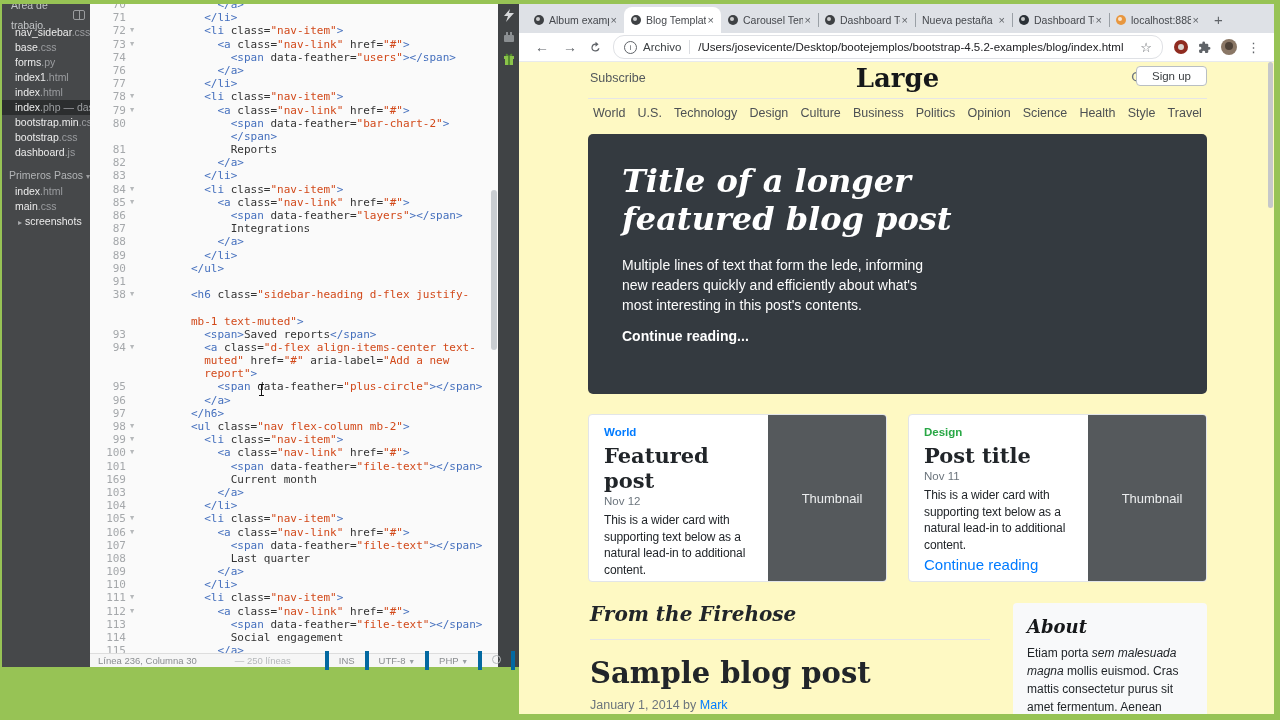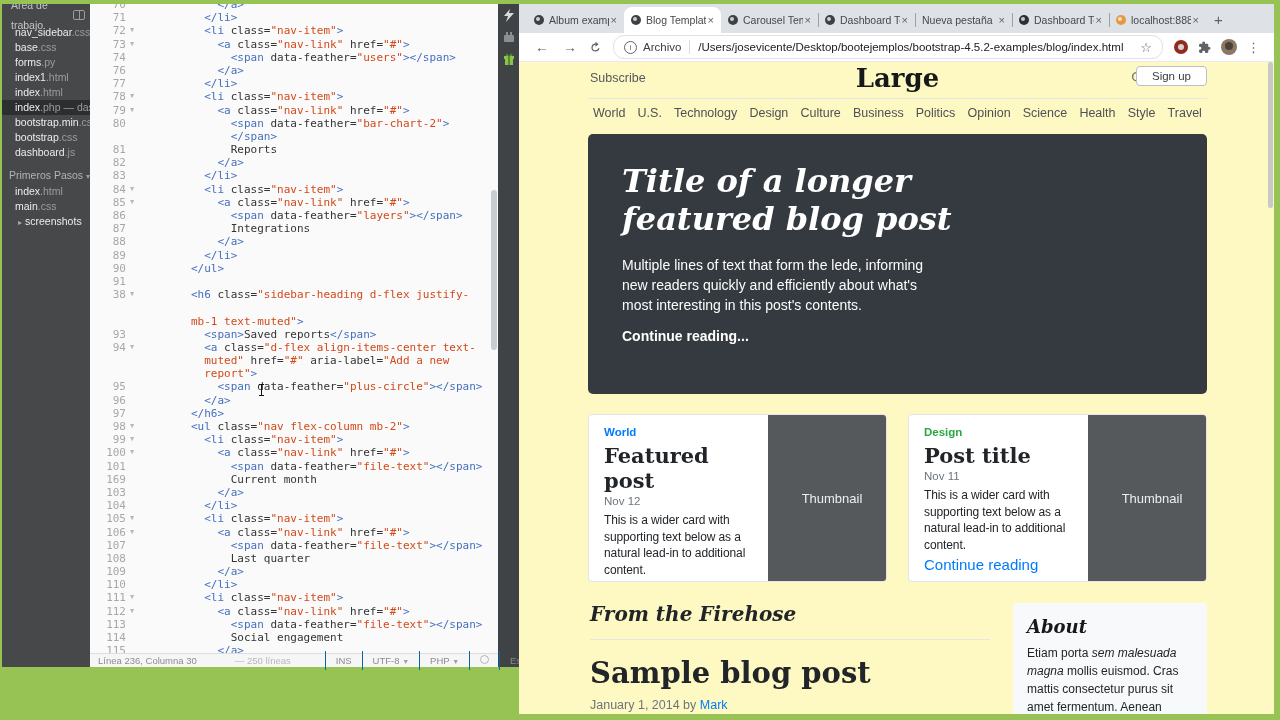--- a/index.html
+++ b/index.html
@@ -33,21 +33,21 @@
   .ibeam::before{content:"";position:absolute;left:3px;top:1px;width:1px;height:10px;background:#111;}
   .ibeam::after{content:"";position:absolute;left:1px;top:0;width:5px;height:1px;background:#111;box-shadow:0 11px 0 #111;}
   
   .brtoolbar{position:absolute;right:0;top:0;width:21px;height:100%;background:#404345;}
   .brtool{width:21px;height:22px;display:flex;align-items:center;justify-content:center;}
   
   .status-bar{position:absolute;left:88px;right:21px;bottom:0;height:13px;background:#f6f6f6;border-top:1px solid #ddd;
     font-size:9.5px;color:#8a8d90;display:flex;align-items:center;padding:0 8px;white-space:nowrap;gap:34px;}
   .status-dim{color:#b5b8ba;margin-left:4px;}
   .status-right{margin-left:auto;display:flex;align-items:center;}
-  .status-cell{padding:4px 10px;border-left:1px solid #0369a1;}
+  .status-cell{padding:4px 10px;border-left:4px solid #0369a1;}
   .status-caret{font-size:7px;color:#9aa0a4;}
   .lint-circle{width:7px;height:7px;border:1px solid #b4b8ba;border-radius:50%;display:inline-block;}
   
   .chrome{position:absolute;left:519px;top:4px;width:755px;height:710px;background:#fff;}
   .tabstrip{position:absolute;left:0;top:0;right:0;height:29px;background:#dee1e6;display:flex;align-items:flex-end;padding-left:8px;box-sizing:border-box;}
   .tab{width:97px;height:26px;display:flex;align-items:center;padding:0 7px;box-sizing:border-box;font-size:10.5px;color:#45484d;position:relative;flex:none;}
   .tab.active{background:#fff;border-radius:8px 8px 0 0;}
   .tab.sep::before{content:"";position:absolute;left:0;top:6px;width:1px;height:14px;background:#9aa0a6;}
   .tab-fav{width:10px;height:10px;border-radius:50%;margin-right:5px;flex:none;position:relative;}
   .tab-fav::after{content:"";position:absolute;left:2px;top:2px;width:4px;height:4px;border-radius:50%;background:rgba(255,255,255,.75);}

